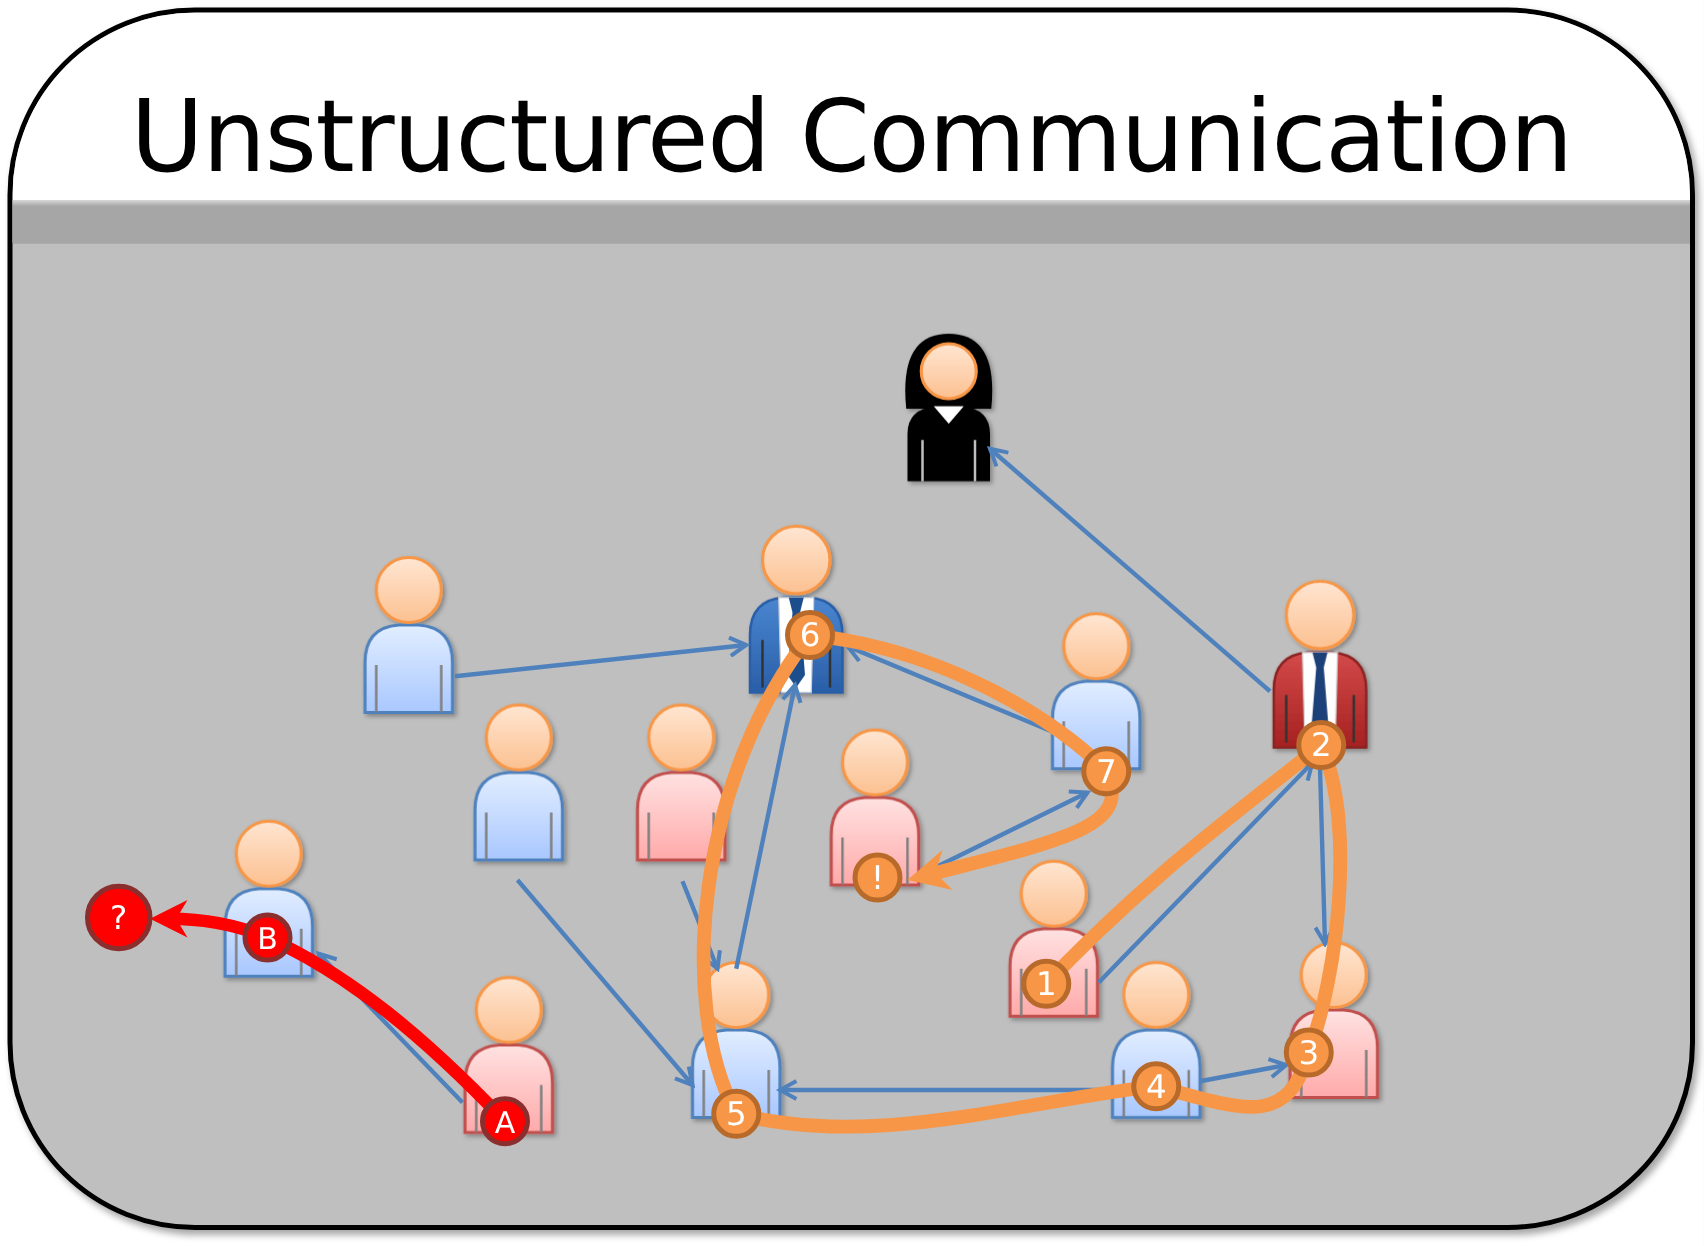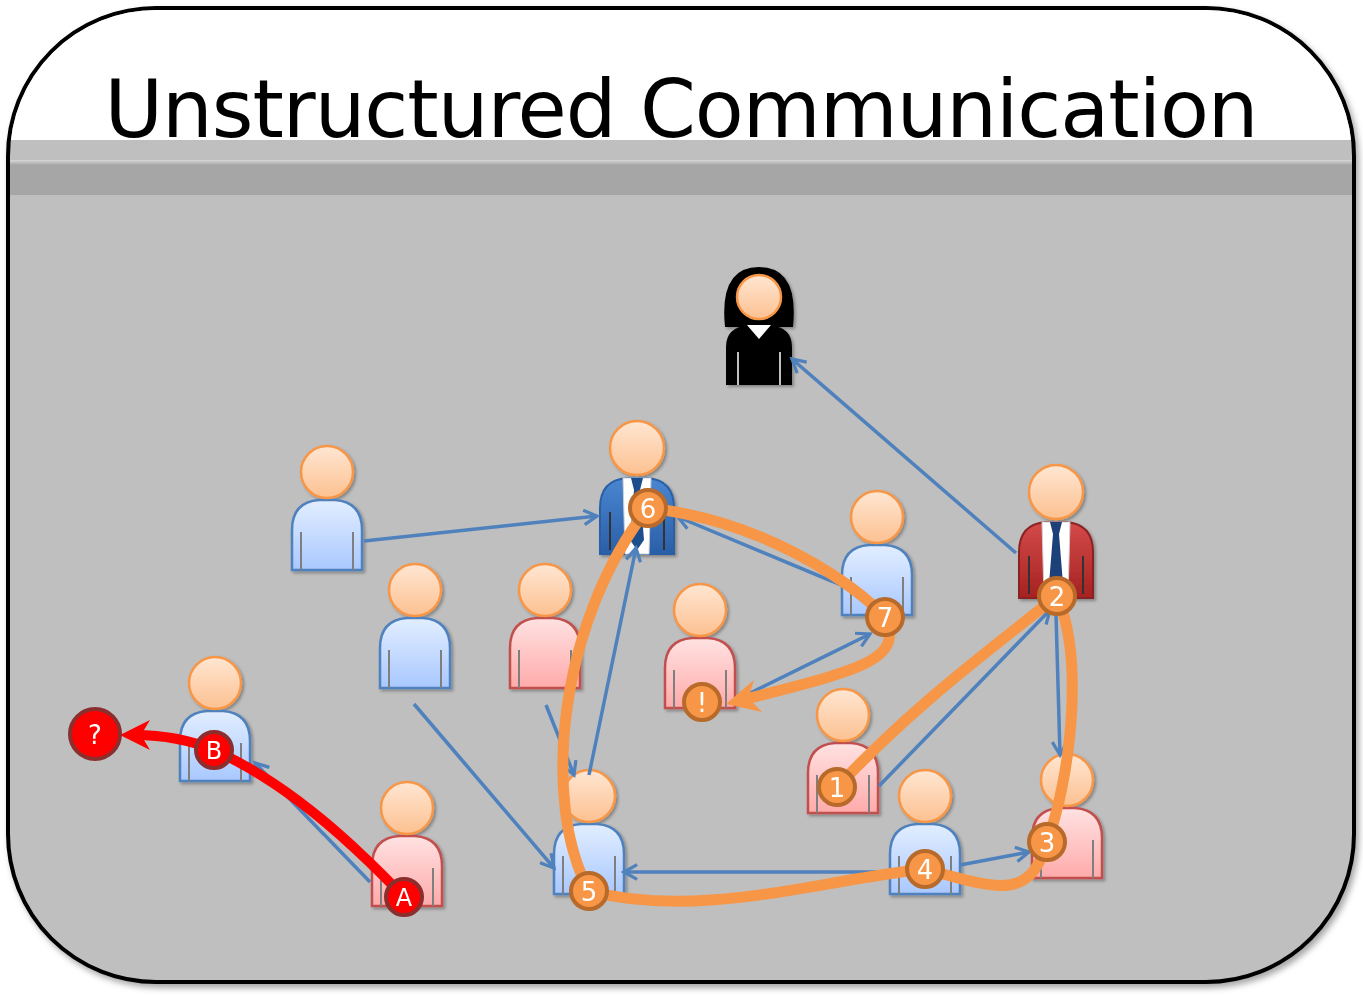--- a/index.html
+++ b/index.html
@@ -1,18 +1,18 @@
 <!DOCTYPE html>
 <html><head>
 <meta charset="utf-8">
 <style>
   html, body { margin: 0; padding: 0; background: #ffffff; }
   body { width: 1363px; height: 997px; position: relative; overflow: hidden; font-family: "Liberation Sans", "DejaVu Sans", sans-serif; }
   #frame { position: absolute; left: 6px; top: 6px; width: 1350px; height: 978px; border: 4px solid #000; border-radius: 150px; box-sizing: border-box; overflow: hidden; background: #bfbfbf; box-shadow: 3px 4px 6px rgba(0,0,0,0.35); }
-  #title-area { position: absolute; left: 0; top: 0; width: 100%; height: 130px; background: #ffffff; }
+  #title-area { position: absolute; left: 0; top: 0; width: 100%; height: 184px; background: #ffffff; }
   #title { position: absolute; left: 0; top: 52px; width: 100%; text-align: center; font-size: 80px; line-height: 96px; color: #000; font-family: "DejaVu Sans", "Liberation Sans", sans-serif; letter-spacing: -1px; }
   #band { position: absolute; left: 0; top: 150px; width: 100%; height: 35px; background: linear-gradient(#d8d8d8 0px, #a6a6a6 5px, #a6a6a6 100%); }
   #canvas { position: absolute; left: 0; top: 0; }
   .badge-text { font-family: "DejaVu Sans", "Liberation Sans", sans-serif; fill: #ffffff; text-anchor: middle; dominant-baseline: central; }
 </style>
 </head>
 <body>
 
 <div id="frame">
   <div id="title-area">

